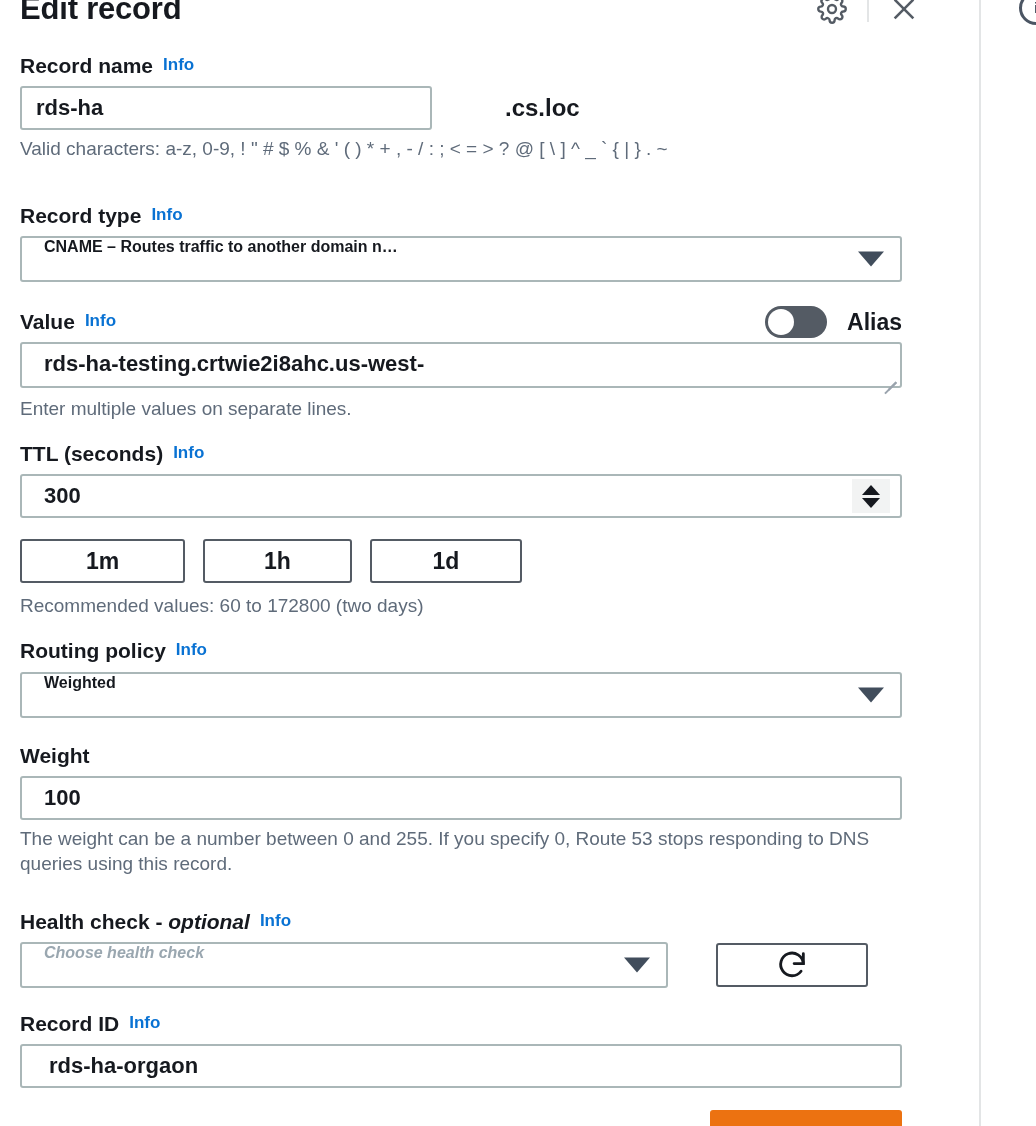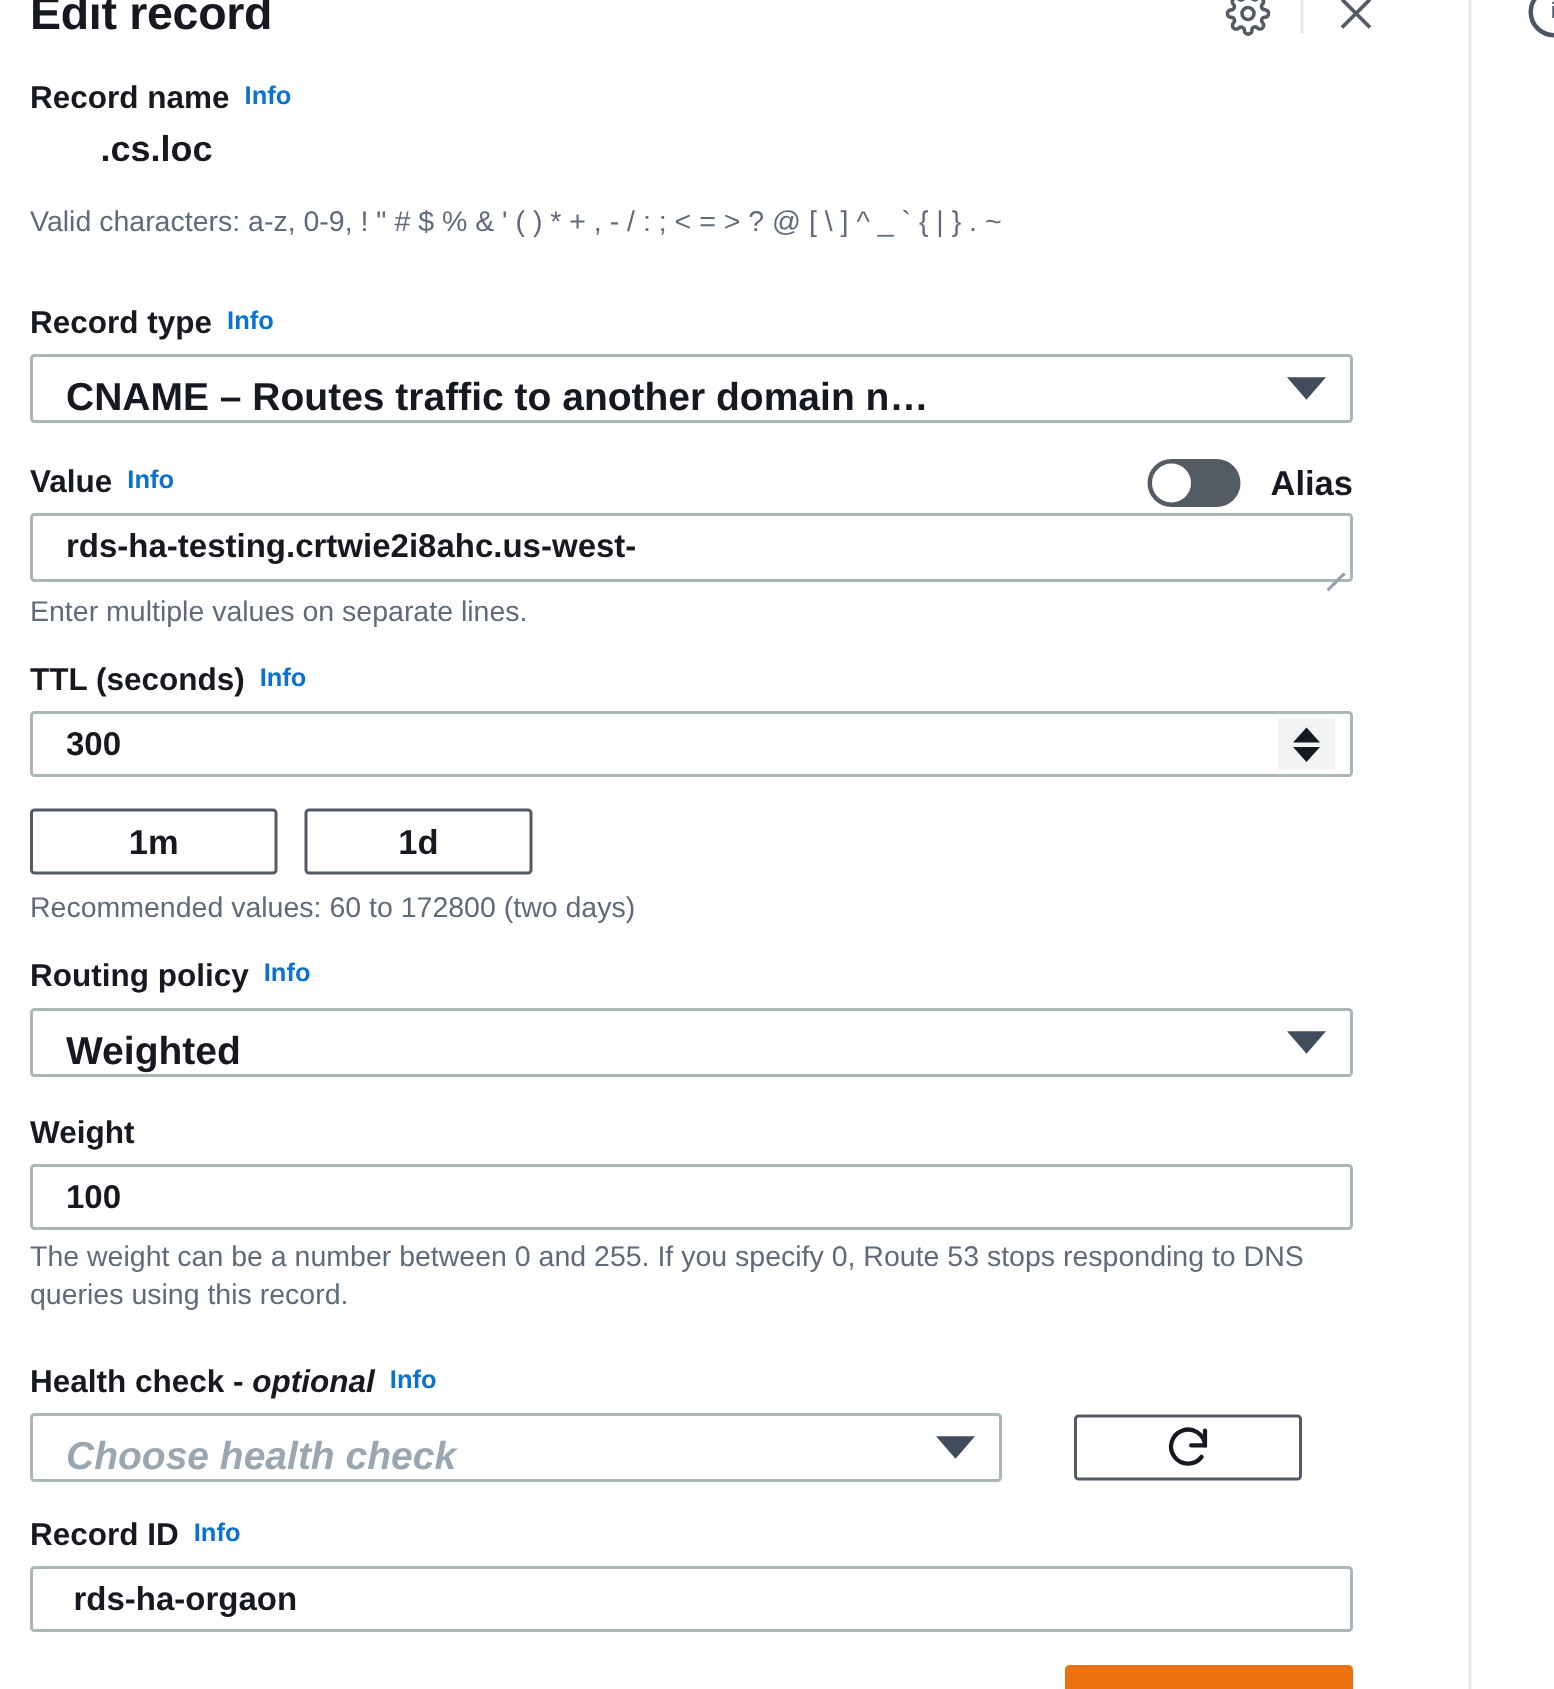--- a/index.html
+++ b/index.html
@@ -117,23 +117,23 @@
     display: flex;
     align-items: center;
   }
 
   .selectbox {
     height: 46px;
     border: 2px solid #aab7b8;
     border-radius: 3px;
     background: #ffffff;
     display: flex;
-    align-items: flex-end;
+    align-items: flex-start;
     padding: 0 14px 0 22px;
-    font-size: 26px;
+    font-size: 16px;
     font-weight: bold;
     color: #16191f;
     cursor: pointer;
     position: relative;
     white-space: nowrap;
     overflow: hidden;
   }
   .caret {
     position: absolute;
     right: 16px; top: 50%;
@@ -284,20 +284,21 @@
       </div>
     </div>
 
     <div class="form">
 
       <div class="row" style="top:10px;">
         <span class="label">Record name</span><span class="info-link">Info</span>
       </div>
       <div class="row" style="top:42px;">
         <div style="display:flex; align-items:center; gap:26px;">
+          <input class="txt" style="width: 412px;" value="rds-ha">
           <span style="font-size:24px;font-weight:bold;color:#16191f;margin-left:47px;">.cs.loc</span>
         </div>
       </div>
       <div class="row hint" style="top:92px; width:900px;">Valid characters: a-z, 0-9, ! " # $ % &amp; ' ( ) * + , - / : ; &lt; = &gt; ? @ [ \ ] ^ _ ` { | } . ~</div>
 
       <div class="row" style="top:160px;">
         <span class="label">Record type</span><span class="info-link">Info</span>
       </div>
       <div class="row" style="top:192px;">
         <div class="selectbox" style="width:882px;">
@@ -338,20 +339,21 @@
           <span>300</span>
           <span class="spinner">
             <span class="up"></span>
             <span class="dn"></span>
           </span>
         </div>
       </div>
       <div class="row" style="top:495px;">
         <div style="display:flex; gap:18px;">
           <div class="pillbtn" style="width:165px;">1m</div>
+          <div class="pillbtn" style="width:149px;">1h</div>
           <div class="pillbtn" style="width:152px;">1d</div>
         </div>
       </div>
       <div class="row hint" style="top:549px;">Recommended values: 60 to 172800 (two days)</div>
 
       <div class="row" style="top:595px;">
         <span class="label">Routing policy</span><span class="info-link">Info</span>
       </div>
       <div class="row" style="top:628px;">
         <div class="selectbox" style="width:882px;">

